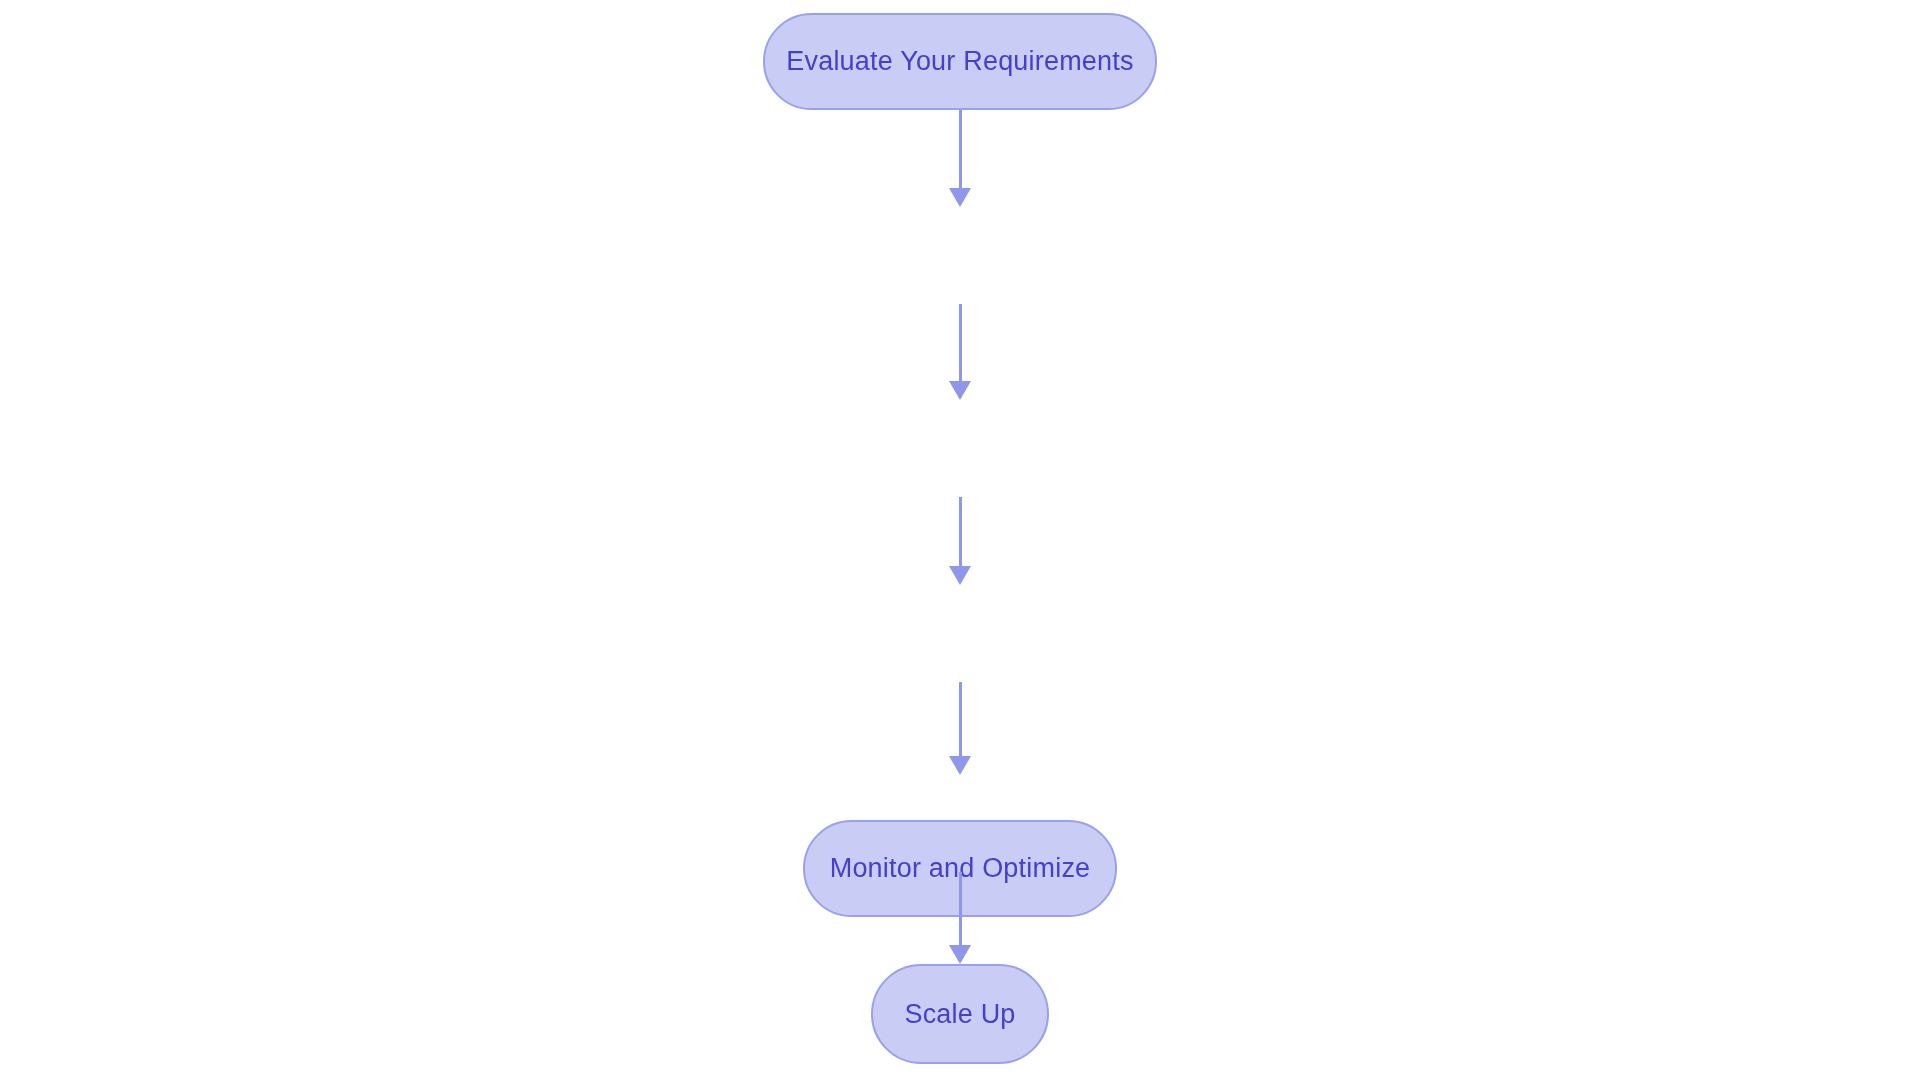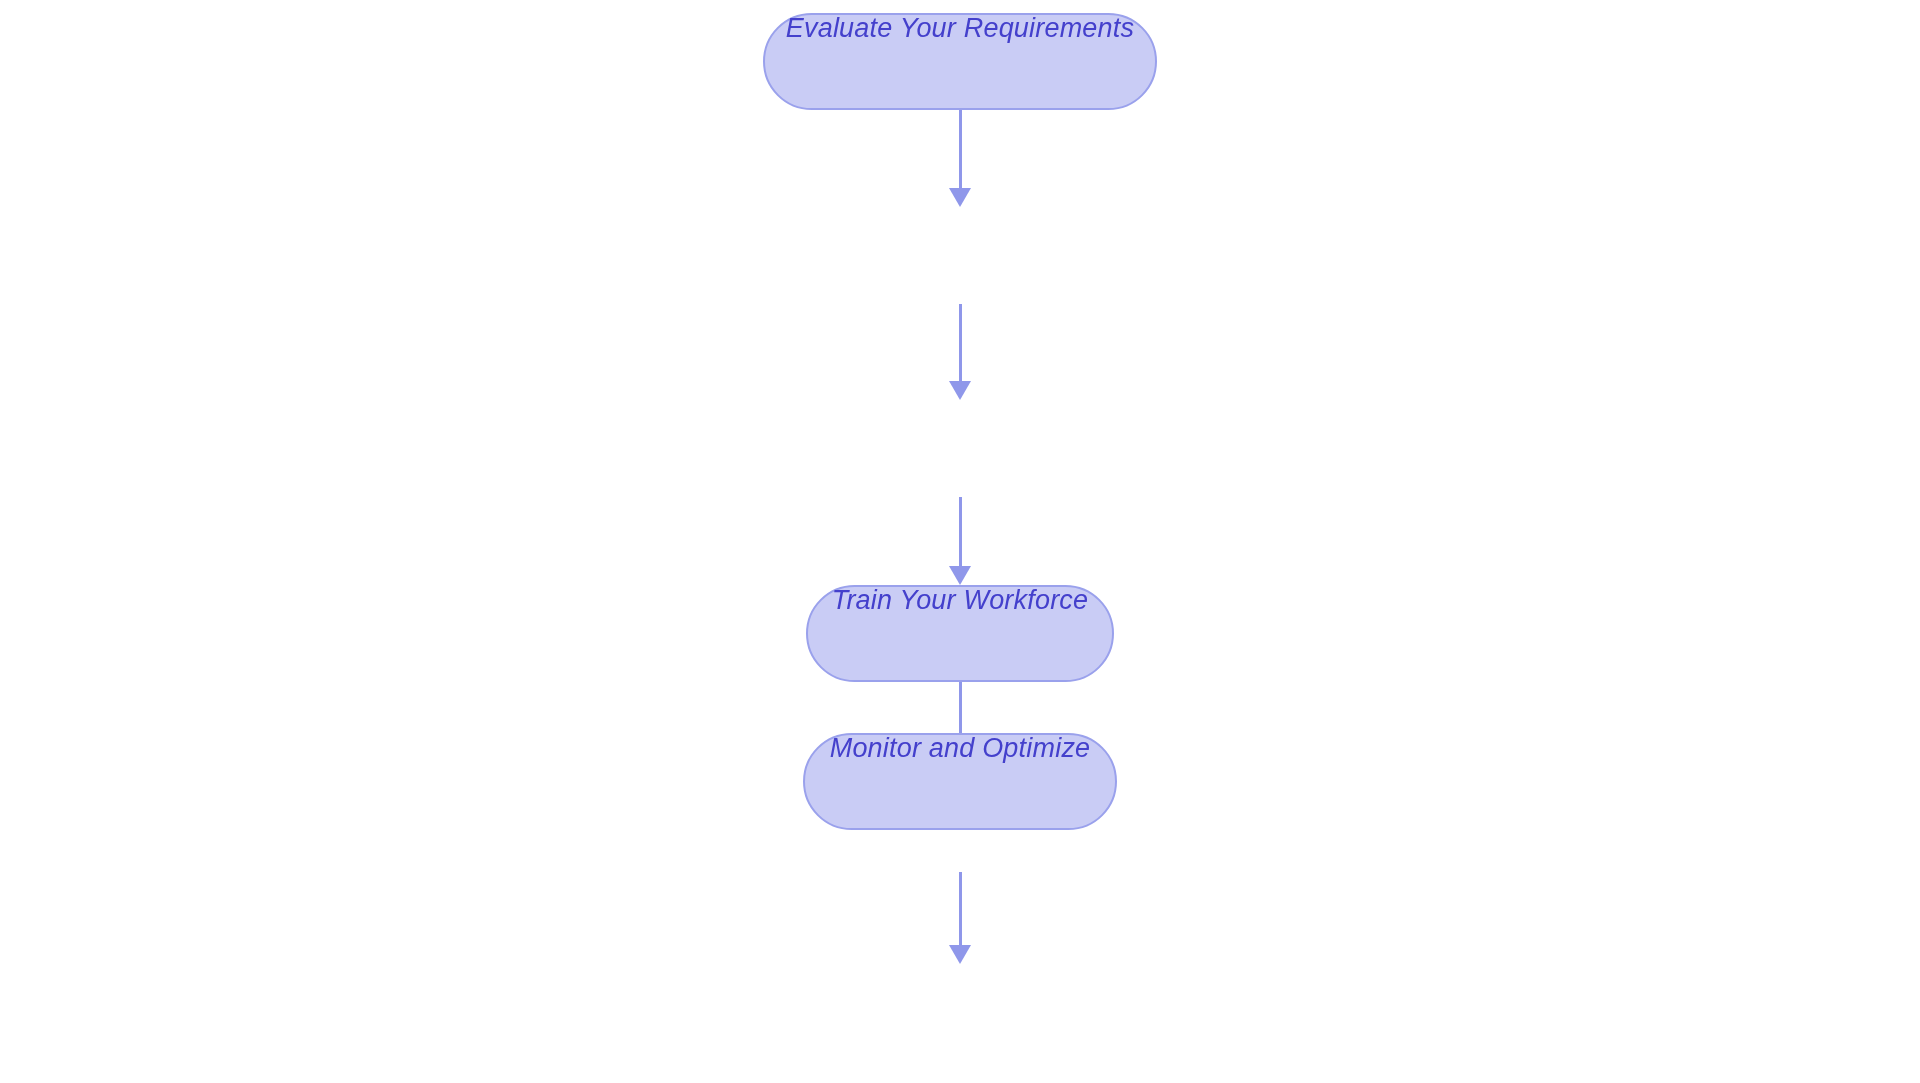--- a/index.html
+++ b/index.html
@@ -16,23 +16,22 @@
     font-family: "Liberation Sans", sans-serif;
   }
   .node {
     position: absolute;
     height: 97px;
     box-sizing: border-box;
     background: var(--node_fill, #c9ccf5);
     border: 2px solid var(--node_border, #9aa1ec);
     border-radius: 49px;
     display: flex;
-    align-items: flex-start;
+    align-items: center;
     justify-content: center;
-    font-style: italic;
   }
   .node-label {
     color: var(--node_text, #4440cc);
     font-size: 27px;
     line-height: 1;
     white-space: nowrap;
     letter-spacing: 0.2px;
   }
   .connector {
     position: absolute;
@@ -77,32 +76,32 @@
     <div class="connector-line"></div>
     <div class="connector-head"></div>
   </div>
 
 
   <div class="connector" style="top:497px; height:88px;">
     <div class="connector-line"></div>
     <div class="connector-head"></div>
   </div>
 
-  <div class="node" style="left:806px; top:585px; width:308px;">
-    <span class="node-label">Train Your Workforce</span>
-  </div>
 
   <div class="connector" style="top:682px; height:93px;">
     <div class="connector-line"></div>
     <div class="connector-head"></div>
   </div>
 
-  <div class="node" style="left:803px; top:733px; width:314px;">
+  <div class="node" style="left:803px; top:820px; width:314px;">
     <span class="node-label">Monitor and Optimize</span>
   </div>
 
   <div class="connector" style="top:872px; height:92px;">
     <div class="connector-line"></div>
     <div class="connector-head"></div>
   </div>
 
+  <div class="node" style="left:871px; top:964px; width:178px; height:100px; border-radius:50px;">
+    <span class="node-label">Scale Up</span>
+  </div>
 
 </div>
 
 </body></html>

